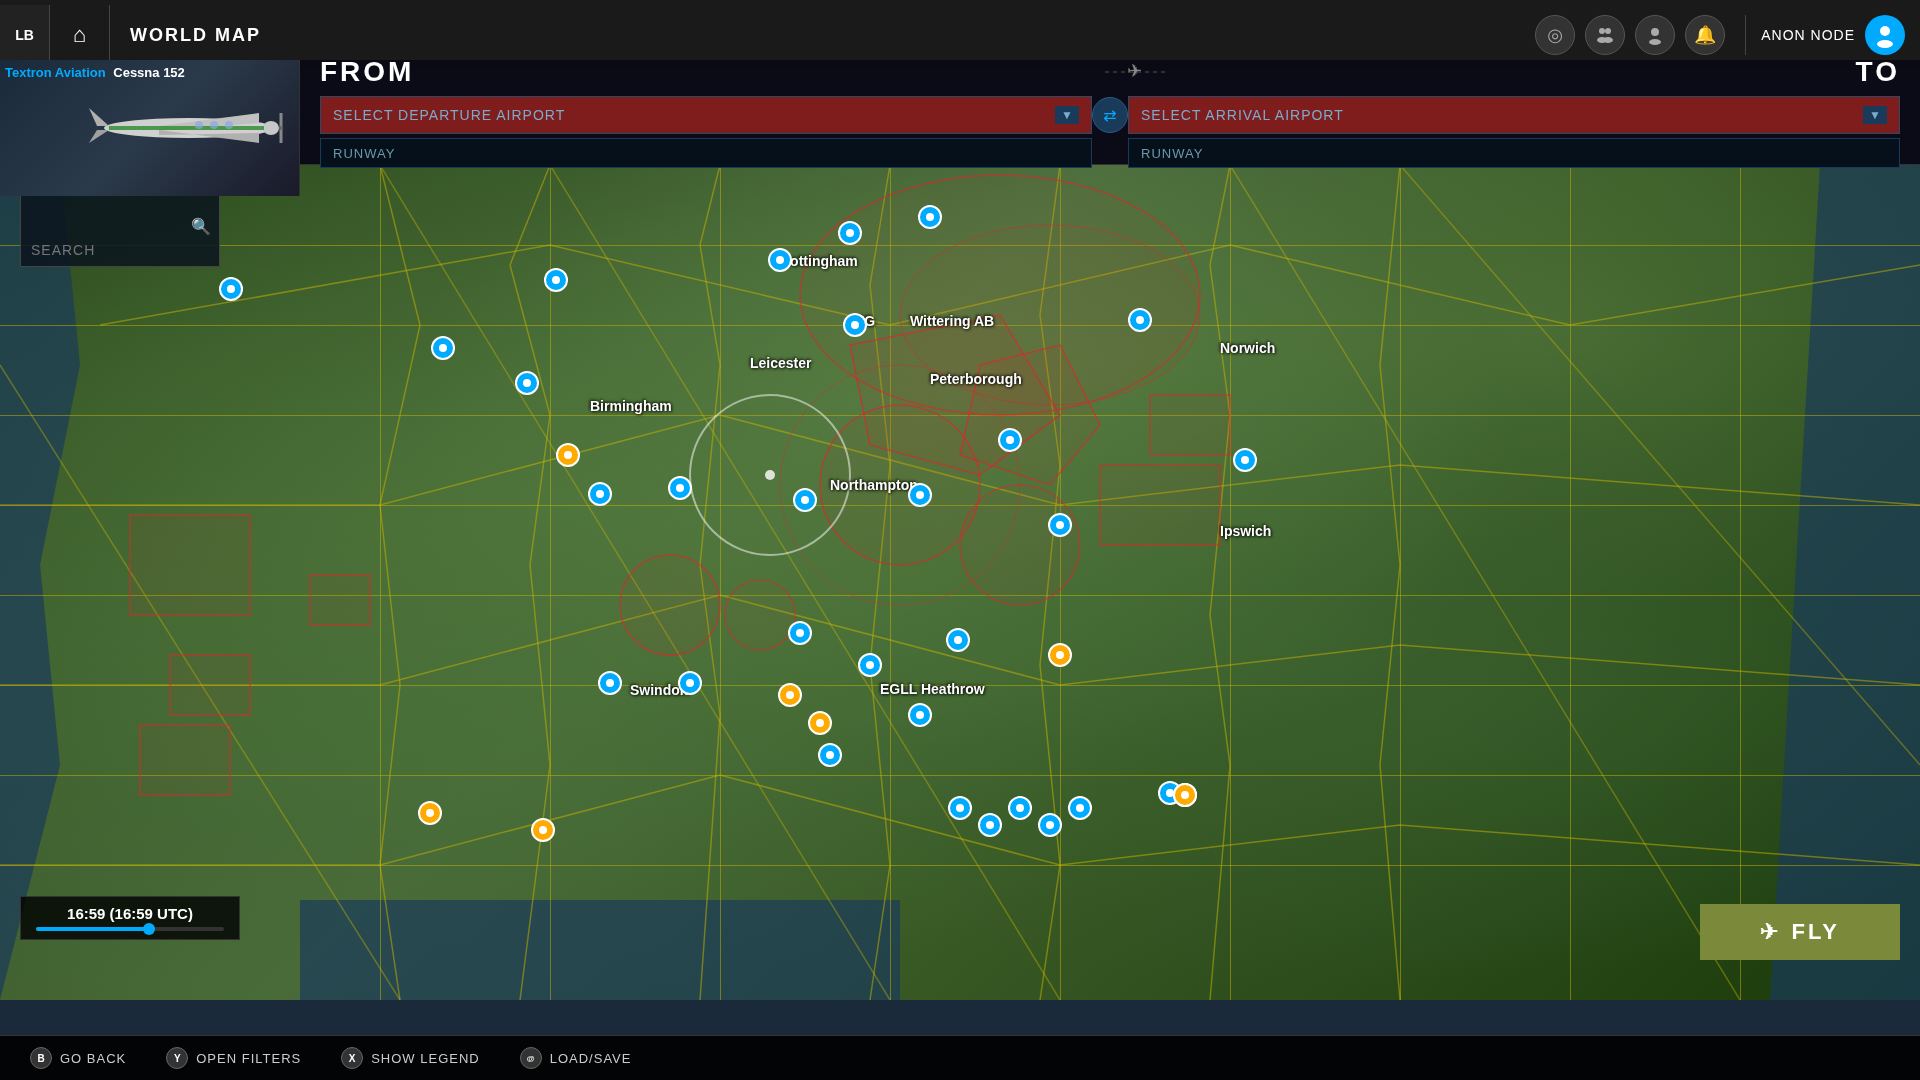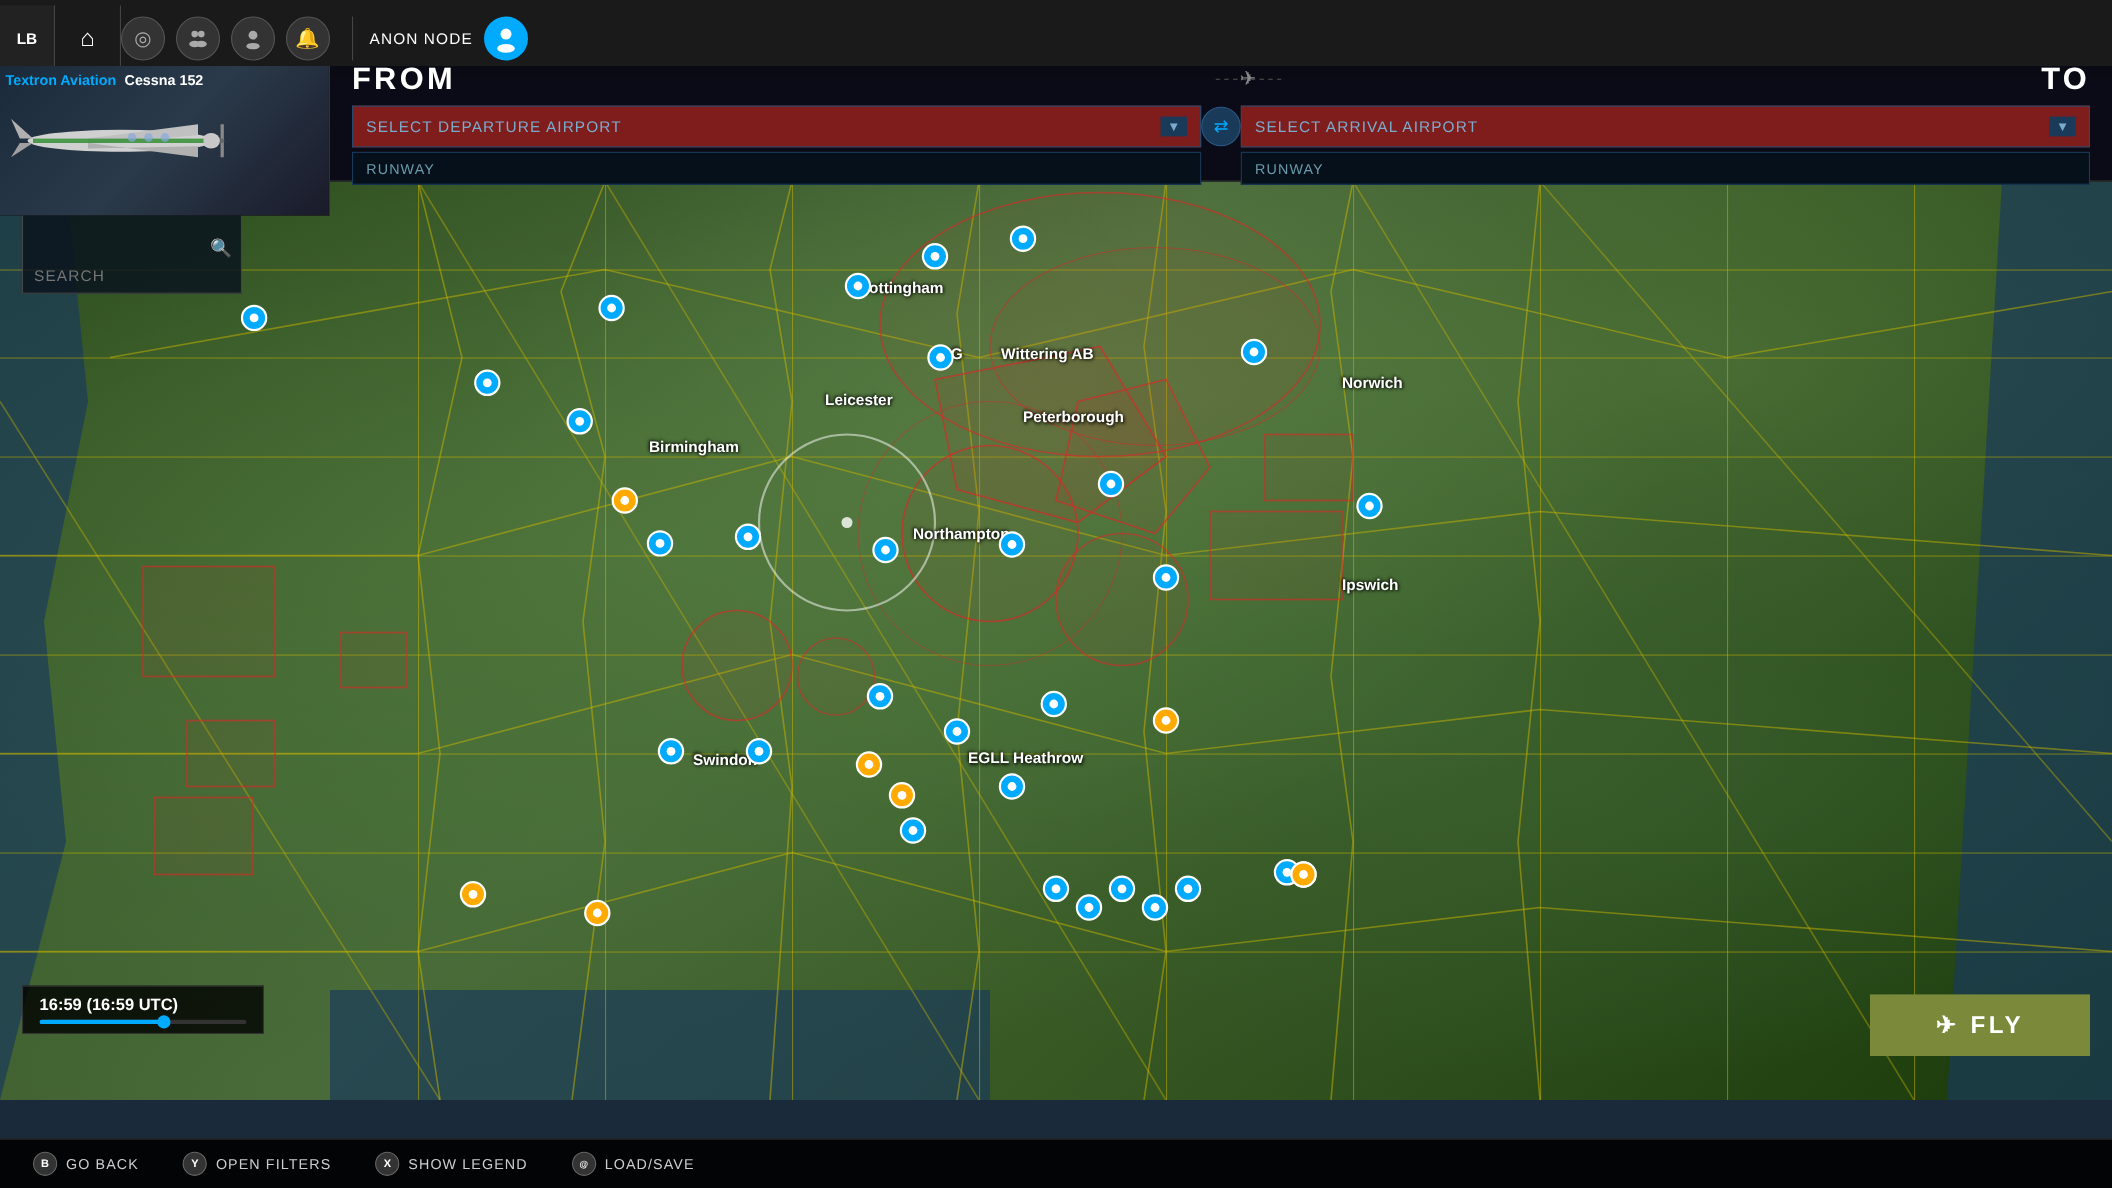--- a/index.html
+++ b/index.html
@@ -47,21 +47,21 @@
     
     #flight-panel {
       position: absolute; top: 60px; left: 0; width: 1920px; height: 105px;
       background: rgba(10,10,20,0.95); display: flex; z-index: 100;
       border-bottom: 1px solid #333;
     }
 
     
     #aircraft-thumb {
       width: 300px; height: 136px; background: #111; flex-shrink: 0;
-      display: flex; align-items: center; justify-content: flex-start; position: relative;
+      display: flex; align-items: center; justify-content: flex-end; position: relative;
       border-right: 1px solid #333; overflow: hidden;
     }
     #aircraft-thumb-bg {
       position: absolute; inset: 0;
       background: linear-gradient(135deg, #1a2a3a 0%, #2a3a4a 50%, #1a1a2a 100%);
     }
     #aircraft-label {
       position: absolute; top: 5px; left: 5px;
       color: #00aaff; font-size: 13px; font-weight: bold; z-index: 2;
     }
@@ -201,21 +201,21 @@
       color: #888; cursor: pointer; font-size: 16px;
     }
 
     
     #time-display {
       position: absolute; bottom: 60px; left: 20px; z-index: 50;
       background: rgba(0,0,0,0.8); border: 1px solid #333;
       padding: 8px 15px; min-width: 220px;
     }
     #time-text {
-      color: #fff; font-size: 15px; font-weight: bold; text-align: left; margin-bottom: 5px;
+      color: #fff; font-size: 15px; font-weight: bold; text-align: center; margin-bottom: 5px;
     }
     #time-bar {
       height: 4px; background: #333; border-radius: 2px; position: relative;
     }
     #time-bar-fill {
       height: 100%; background: #0af; border-radius: 2px; width: 60%;
     }
     #time-bar-dot {
       position: absolute; top: -4px; left: 60%;
       width: 12px; height: 12px; background: #0af; border-radius: 50%;
@@ -260,20 +260,23 @@
   </style>
 </head>
 <body>
 
 <div id="topbar">
   <div id="topbar-logo">
     <span>LB</span>
   </div>
   <div id="topbar-home">
     <span style="color:#fff;font-size:22px;">⌂</span>
+  </div>
+  <div id="topbar-title-area">
+    <span id="topbar-title">WORLD MAP</span>
   </div>
   <div id="topbar-icons">
     <div class="topbar-icon">◎</div>
     <div class="topbar-icon">
       <svg width="20" height="20" viewBox="0 0 20 20">
           <circle cx="7" cy="6" r="3" fill="#aaa"></circle>
           <circle cx="13" cy="6" r="3" fill="#aaa"></circle>
           <ellipse cx="7" cy="15" rx="5" ry="3" fill="#aaa"></ellipse>
           <ellipse cx="13" cy="15" rx="5" ry="3" fill="#aaa"></ellipse>
         </svg>

